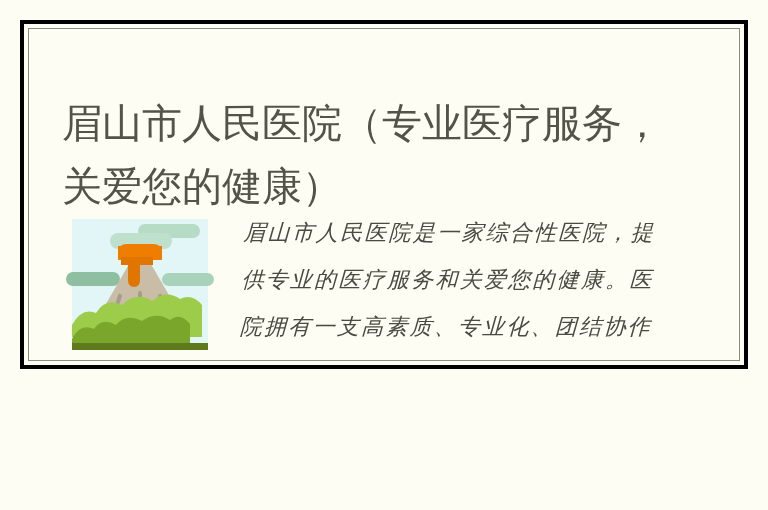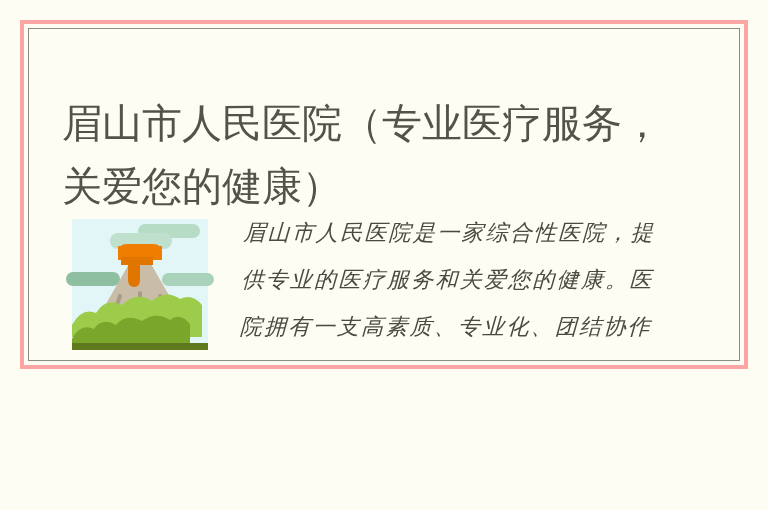--- a/index.html
+++ b/index.html
@@ -15,21 +15,21 @@
   }
 
   
   #card {
     position: absolute;
     left: 20px;
     top: 20px;
     width: 728px;
     height: 349px;
     box-sizing: border-box;
-    border: 4px solid #fca5a5;
+    border: 4px solid #000000;
     background: #fdfdf3;
   }
   #card-inner {
     position: absolute;
     left: 4px;
     top: 4px;
     right: 4px;
     bottom: 4px;
     box-sizing: border-box;
     border: 1px solid #8c8c80;

